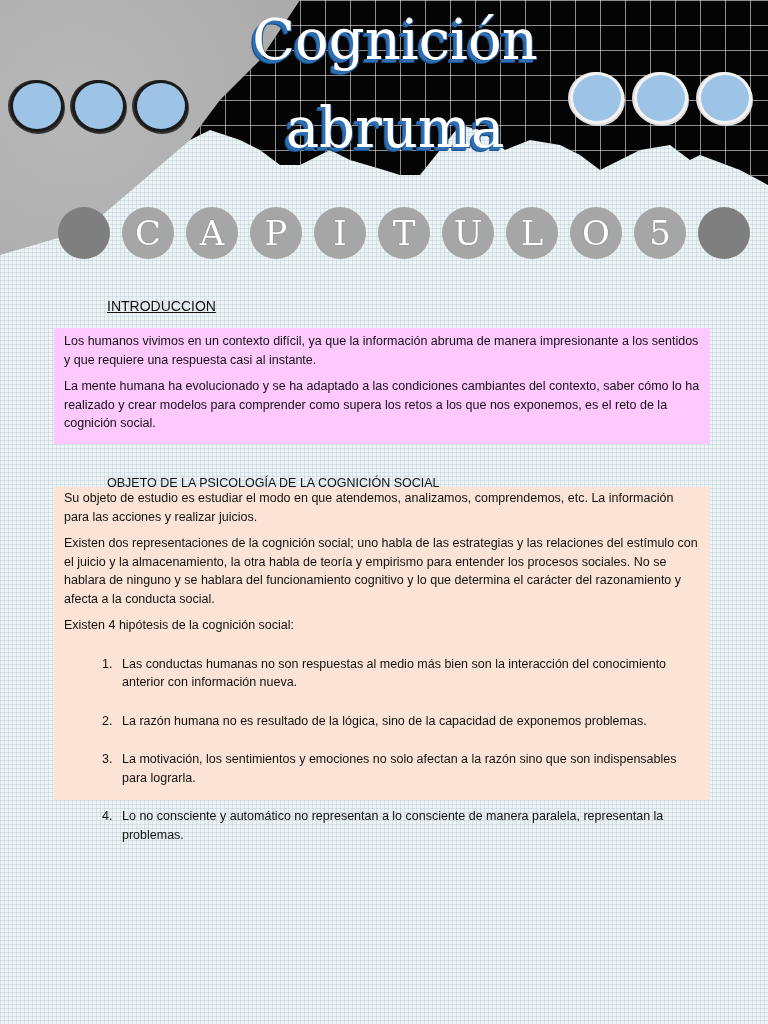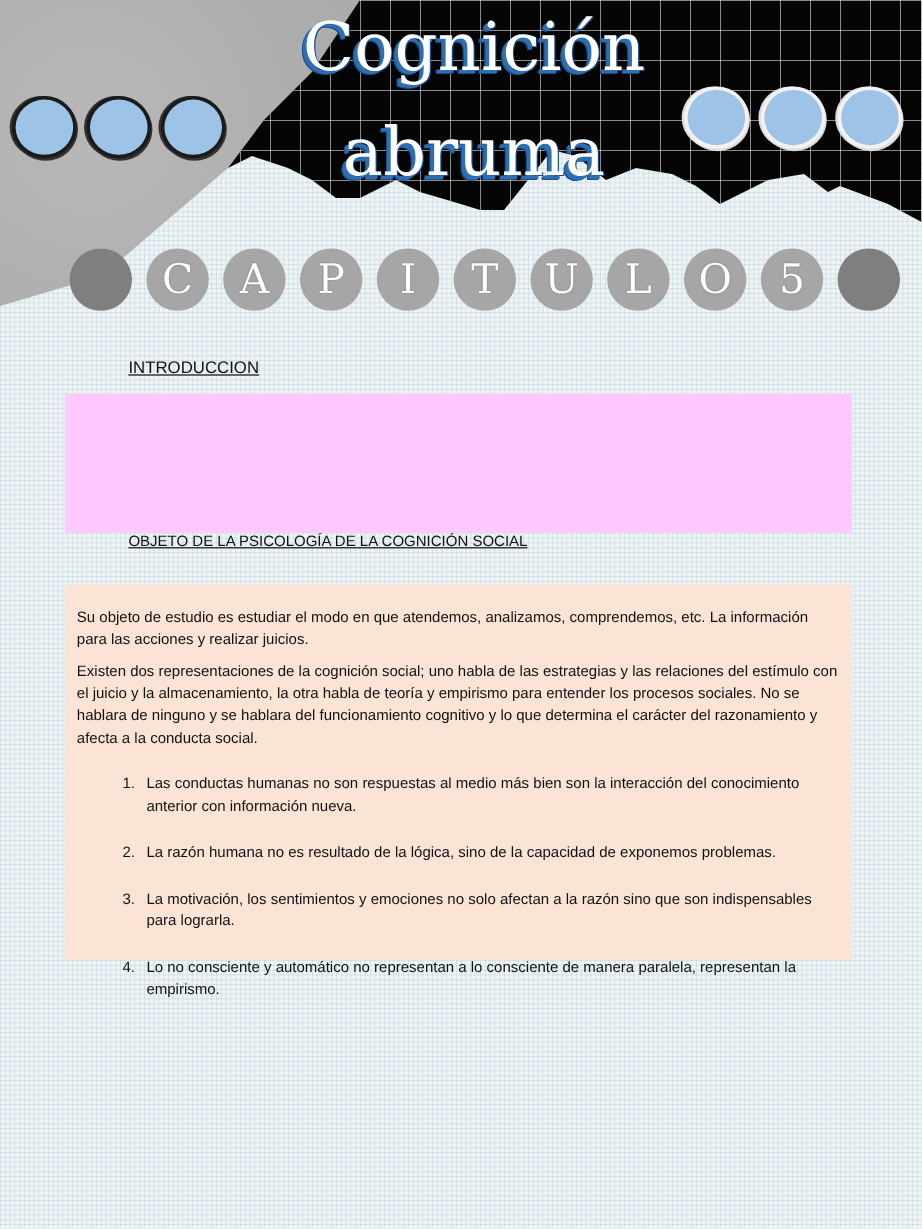--- a/index.html
+++ b/index.html
@@ -57,21 +57,21 @@
     display:flex; align-items:center; justify-content:center;
     text-shadow:0 0 1px #555;
   }
   .sec-title {
     position:absolute; left:107px; font-weight:normal; font-size:14px;
     text-decoration:underline; color:#111;
   }
   .box { position:absolute; left:54px; width:656px; box-sizing:border-box; padding:4px 10px 6px 10px; font-size:12.5px; line-height:18.5px; color:#111; }
   .box p { margin:0 0 8px 0; }
   .box.pink { top:328px; height:116px; background:#ffc9ff; }
-  .box.peach { top:487px; height:313px; background:#fbe4d6; padding-top:18px; }
+  .box.peach { top:487px; height:313px; background:#fbe4d6; padding-top:2px; }
   .box ol { margin:0; padding-left:52px; }
   .box ol li { padding-left:6px;margin-top:20px; }
 </style>
 </head>
 <body>
 
 <div class="header">
   <div class="asphalt2"></div>
   <div class="asphalt"></div>
   <div class="blackgrid"></div>
@@ -102,25 +102,28 @@
     <div class="letter">U</div>
     <div class="letter">L</div>
     <div class="letter">O</div>
     <div class="letter">5</div>
     <div class="dot"></div>
   </div>
 </div>
 
 <div class="sec-title" style="top:298px;">INTRODUCCION</div>
 <div class="box pink">
+  <p>Los humanos vivimos en un contexto difícil, ya que la información  abruma de manera impresionante a los sentidos y que requiere una respuesta casi al instante.</p>
+  <p>La mente humana ha evolucionado y se ha adaptado a las condiciones cambiantes del contexto, saber cómo lo ha realizado y crear modelos para comprender como supera los retos  a los que nos exponemos, es el reto de  la cognición social.</p>
 </div>
 
-<div class="sec-title" style="top:444px; font-size:12.5px;">OBJETO DE LA PSICOLOGÍA DE LA COGNICIÓN SOCIAL</div>
+<div class="sec-title" style="top:476px; font-size:12.5px;">OBJETO DE LA PSICOLOGÍA DE LA COGNICIÓN SOCIAL</div>
 <div class="box peach">
   <p>Su objeto de estudio es estudiar el modo en que atendemos, analizamos, comprendemos, etc. La información para las acciones y realizar juicios.</p>
   <p>Existen dos representaciones de la cognición social; uno habla de las estrategias  y las relaciones del estímulo con el juicio y la almacenamiento, la otra habla de teoría y empirismo para entender los procesos sociales. No se hablara de ninguno y se hablara del funcionamiento cognitivo y lo que determina el carácter del razonamiento y afecta a la conducta social.</p>
+  <p>Existen 4 hipótesis de la cognición social:</p>
   <ol>
     <li>Las conductas humanas no son respuestas al medio más bien son la interacción del conocimiento anterior con información nueva.</li>
     <li>La razón humana no es resultado de la lógica, sino de la capacidad de exponemos problemas.</li>
     <li>La motivación, los sentimientos y emociones no solo afectan a la razón sino que son indispensables para lograrla.</li>
-    <li>Lo no consciente y automático no representan a lo consciente de manera paralela, representan la empirismo.</li>
+    <li>Lo no consciente y automático no representan a lo consciente de manera paralela, representan la problemas.</li>
   </ol>
 </div>
 
 </body></html>

